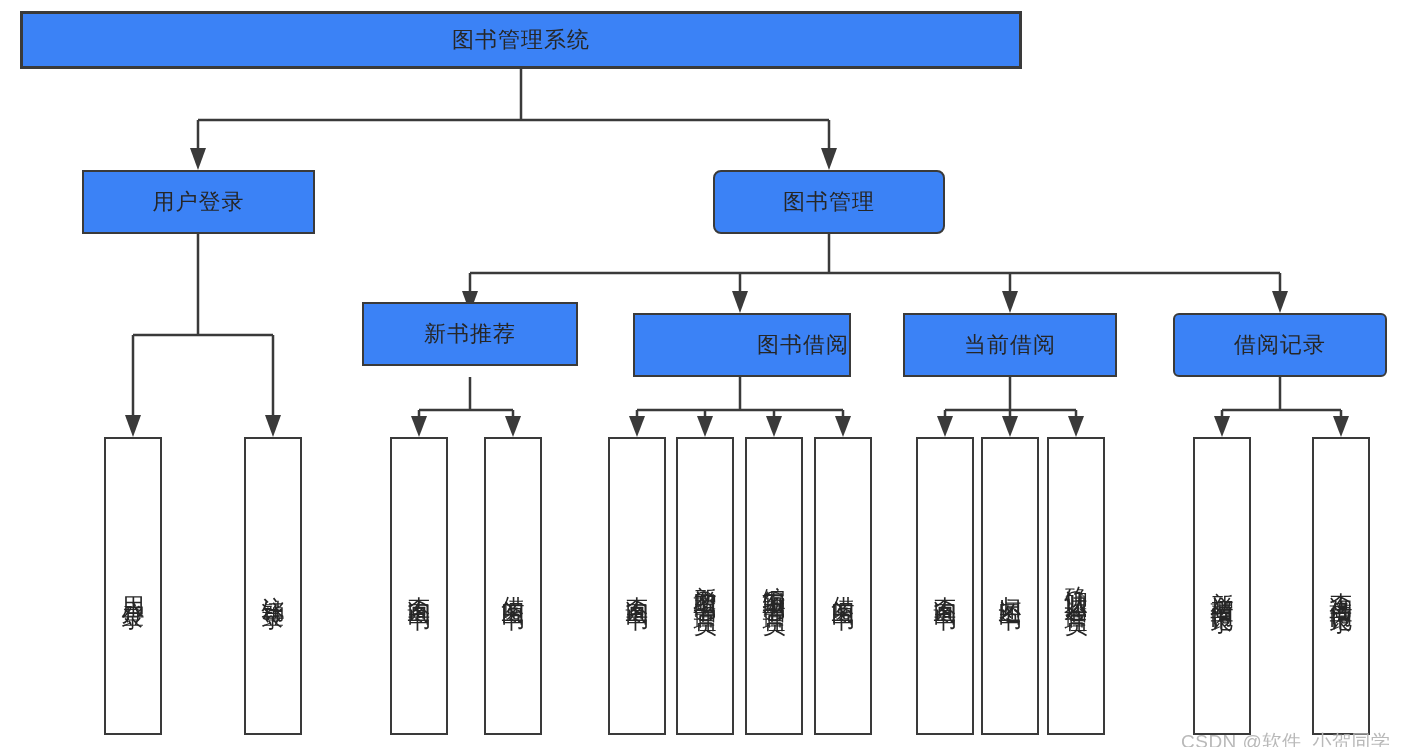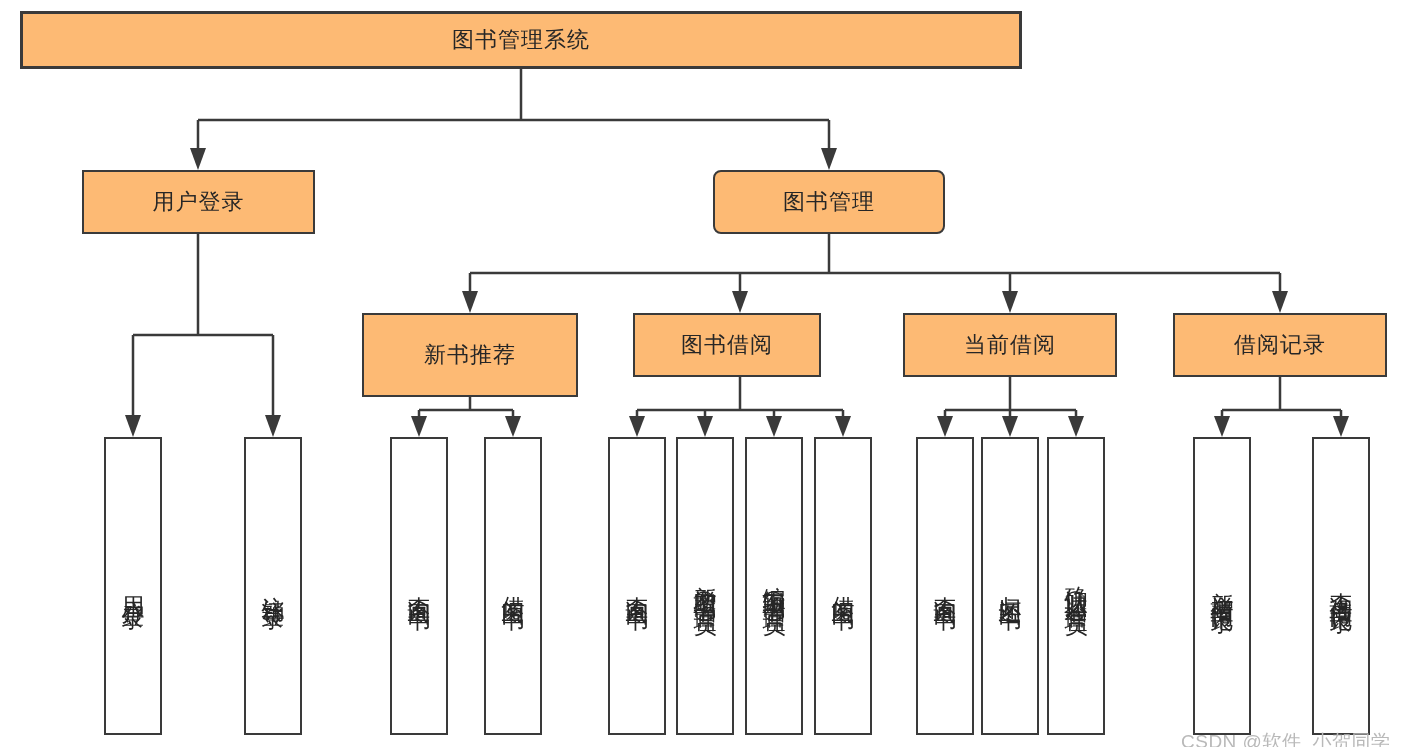--- a/index.html
+++ b/index.html
@@ -18,21 +18,21 @@
   .connectors {
     position: absolute;
     left: 0; top: 0;
     width: 1405px;
     height: 747px;
   }
   .node {
     position: absolute;
     box-sizing: border-box;
     border: 2.5px solid #3a3a3a;
-    background: #fdba74;
+    background: #3b82f6;
     display: flex;
     align-items: center;
     justify-content: center;
     color: #262626;
     font-size: 22px;
     letter-spacing: 1px;
     white-space: nowrap;
   }
   .node.root {
     border-width: 3px;
@@ -135,30 +135,30 @@
     <span>图书管理系统</span>
   </div>
 
   <div class="node" style="left:82px; top:170px; width:233px; height:64px;">
     <span>用户登录</span>
   </div>
   <div class="node" style="left:713px; top:170px; width:232px; height:64px;border-radius:8px;">
     <span>图书管理</span>
   </div>
 
-  <div class="node" style="left:362px; top:313px; width:216px; height:84px;">
+  <div class="node" style="left:362px; top:302px; width:216px; height:64px;">
     <span>新书推荐</span>
   </div>
-  <div class="node" style="left:633px; top:313px; width:188px; height:64px;">
+  <div class="node" style="left:633px; top:313px; width:218px; height:64px;justify-content:flex-end;">
     <span>图书借阅</span>
   </div>
   <div class="node" style="left:903px; top:313px; width:214px; height:64px;font-family:Liberation Mono, monospace;">
     <span>当前借阅</span>
   </div>
-  <div class="node" style="left:1173px; top:313px; width:214px; height:64px;">
+  <div class="node" style="left:1173px; top:313px; width:214px; height:64px;border-radius:6px;">
     <span>借阅记录</span>
   </div>
 
   <div class="vnode" style="left:104px; top:437px; width:58px; height:298px;">
     <span class="vtext">用户登录</span>
   </div>
   <div class="vnode" style="left:244px; top:437px; width:58px; height:298px;">
     <span class="vtext">注销登录</span>
   </div>
 

